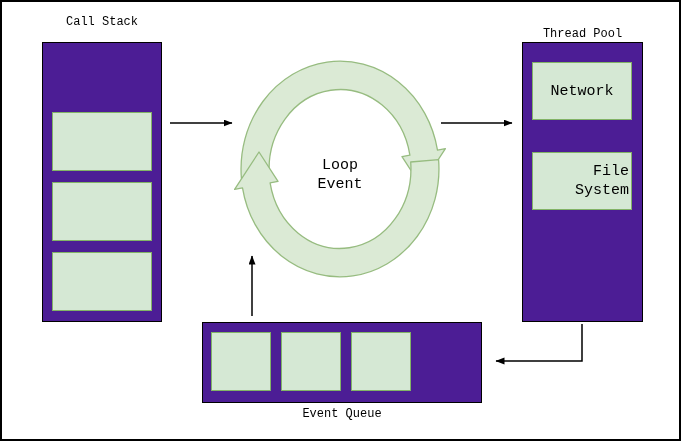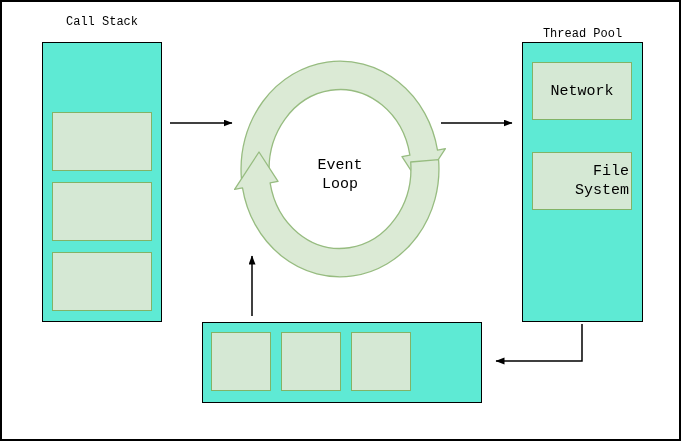--- a/index.html
+++ b/index.html
@@ -17,21 +17,21 @@
     position:absolute;
     text-align:center;
     font-size:12px;
     letter-spacing:0px;
     white-space:nowrap;
   }
   .outline-box{
     position:absolute;
     box-sizing:border-box;
     border:1.5px solid var(--frame-color,#000);
-    background:#5eead4;
+    background:#4c1d95;
   }
   .green-box{
     position:absolute;
     box-sizing:border-box;
     border:1.5px solid var(--box-border,#82b366);
     background:var(--box-fill,#d5e8d4);
   }
   .worker{
     display:flex;
     align-items:center;
@@ -100,29 +100,30 @@
   </svg>
 
   <div class="title" style="left:40px;top:13px;width:120px;">Call Stack</div>
   <div class="outline-box" style="left:40px;top:40px;width:120px;height:280px;">
     <div class="green-box" style="left:9px;top:69px;width:100px;height:59px;"></div>
     <div class="green-box" style="left:9px;top:139px;width:100px;height:59px;"></div>
     <div class="green-box" style="left:9px;top:209px;width:100px;height:59px;"></div>
   </div>
 
   <div class="el-label">
+    <div>Loop</div>
     <div>Event</div>
-    <div>Loop</div>
   </div>
 
   <div class="title" style="left:520px;top:13px;width:121px;margin-top:12px;">Thread Pool</div>
   <div class="outline-box" style="left:520px;top:40px;width:121px;height:280px;">
     <div class="green-box worker" style="left:9px;top:19px;width:100px;height:58px;">Network</div>
     <div class="green-box worker" style="left:9px;top:109px;width:100px;height:58px;text-align:right;">File System</div>
   </div>
 
   <div class="outline-box" style="left:200px;top:320px;width:280px;height:81px;">
     <div class="green-box" style="left:8px;top:9px;width:60px;height:59px;"></div>
     <div class="green-box" style="left:78px;top:9px;width:60px;height:59px;"></div>
     <div class="green-box" style="left:148px;top:9px;width:60px;height:59px;"></div>
   </div>
+  <div class="title" style="left:200px;top:405px;width:280px;">Event Queue</div>
 
 </div>
 
 </body></html>

